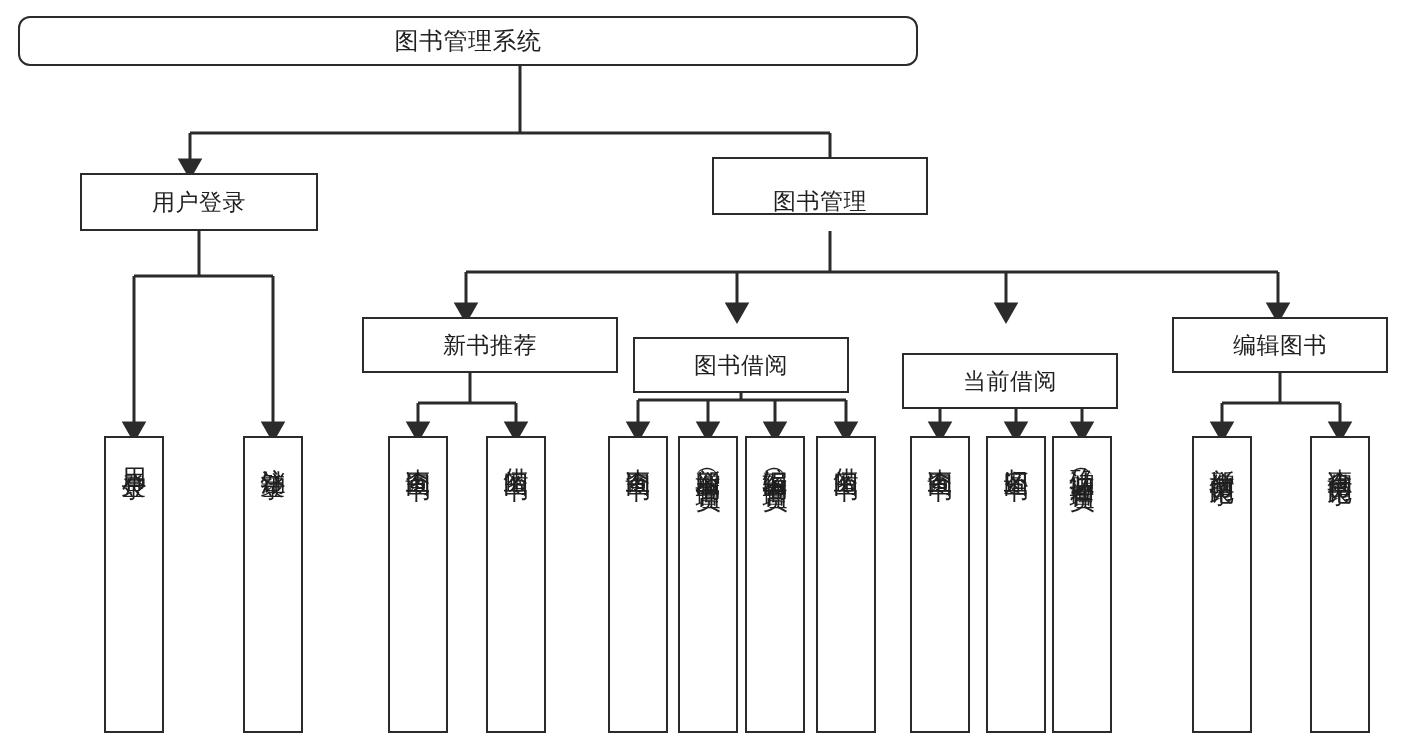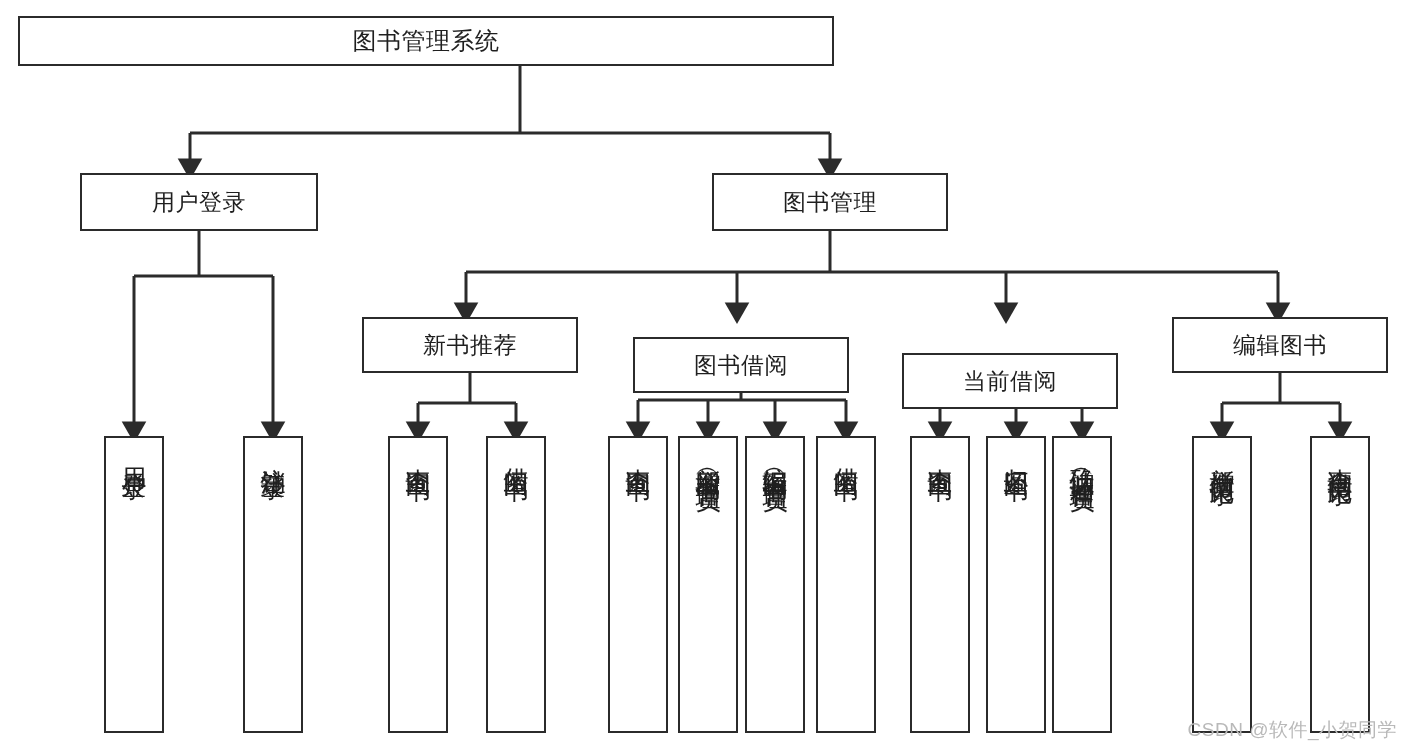--- a/index.html
+++ b/index.html
@@ -126,32 +126,32 @@
       <path d="M1016,403 L1016,431" marker-end="url(#arrowhead)"></path>
       <path d="M1082,403 L1082,431" marker-end="url(#arrowhead)"></path>
 
       <path d="M1280,373 L1280,403"></path>
       <path d="M1222,403 L1340,403"></path>
       <path d="M1222,403 L1222,431" marker-end="url(#arrowhead)"></path>
       <path d="M1340,403 L1340,431" marker-end="url(#arrowhead)"></path>
     </g>
   </svg>
 
-  <div class="node horiz root" style="left:18px; top:16px; width:816px; height:50px;">
+  <div class="node horiz root" style="left:18px; top:16px; width:900px; height:50px;border-radius:12px;">
     <span class="node-label">图书管理系统</span>
   </div>
 
   <div class="node horiz" style="left:80px; top:173px; width:238px; height:58px;">
     <span class="node-label">用户登录</span>
   </div>
-  <div class="node horiz" style="left:712px; top:173px; width:236px; height:58px;">
+  <div class="node horiz" style="left:712px; top:157px; width:216px; height:58px;align-items:flex-end;">
     <span class="node-label">图书管理</span>
   </div>
 
-  <div class="node horiz" style="left:362px; top:317px; width:216px; height:56px;">
+  <div class="node horiz" style="left:362px; top:317px; width:256px; height:56px;">
     <span class="node-label">新书推荐</span>
   </div>
   <div class="node horiz" style="left:633px; top:317px; width:216px; height:56px;margin-top:20px;">
     <span class="node-label">图书借阅</span>
   </div>
   <div class="node horiz" style="left:902px; top:317px; width:216px; height:56px;margin-top:36px;">
     <span class="node-label">当前借阅</span>
   </div>
   <div class="node horiz" style="left:1172px; top:317px; width:216px; height:56px;">
     <span class="node-label">编辑图书</span>
@@ -194,15 +194,14 @@
     <span class="node-label">确认归还（管理员）</span>
   </div>
 
   <div class="node vert" style="left:1192px; top:436px; width:60px; height:297px;">
     <span class="node-label">新增借阅记录</span>
   </div>
   <div class="node vert" style="left:1310px; top:436px; width:60px; height:297px;">
     <span class="node-label">查询借阅记录</span>
   </div>
 
-  <div id="watermark">CSDN @软件_小贺同学</div>
 
 </div>
 
 </body></html>

